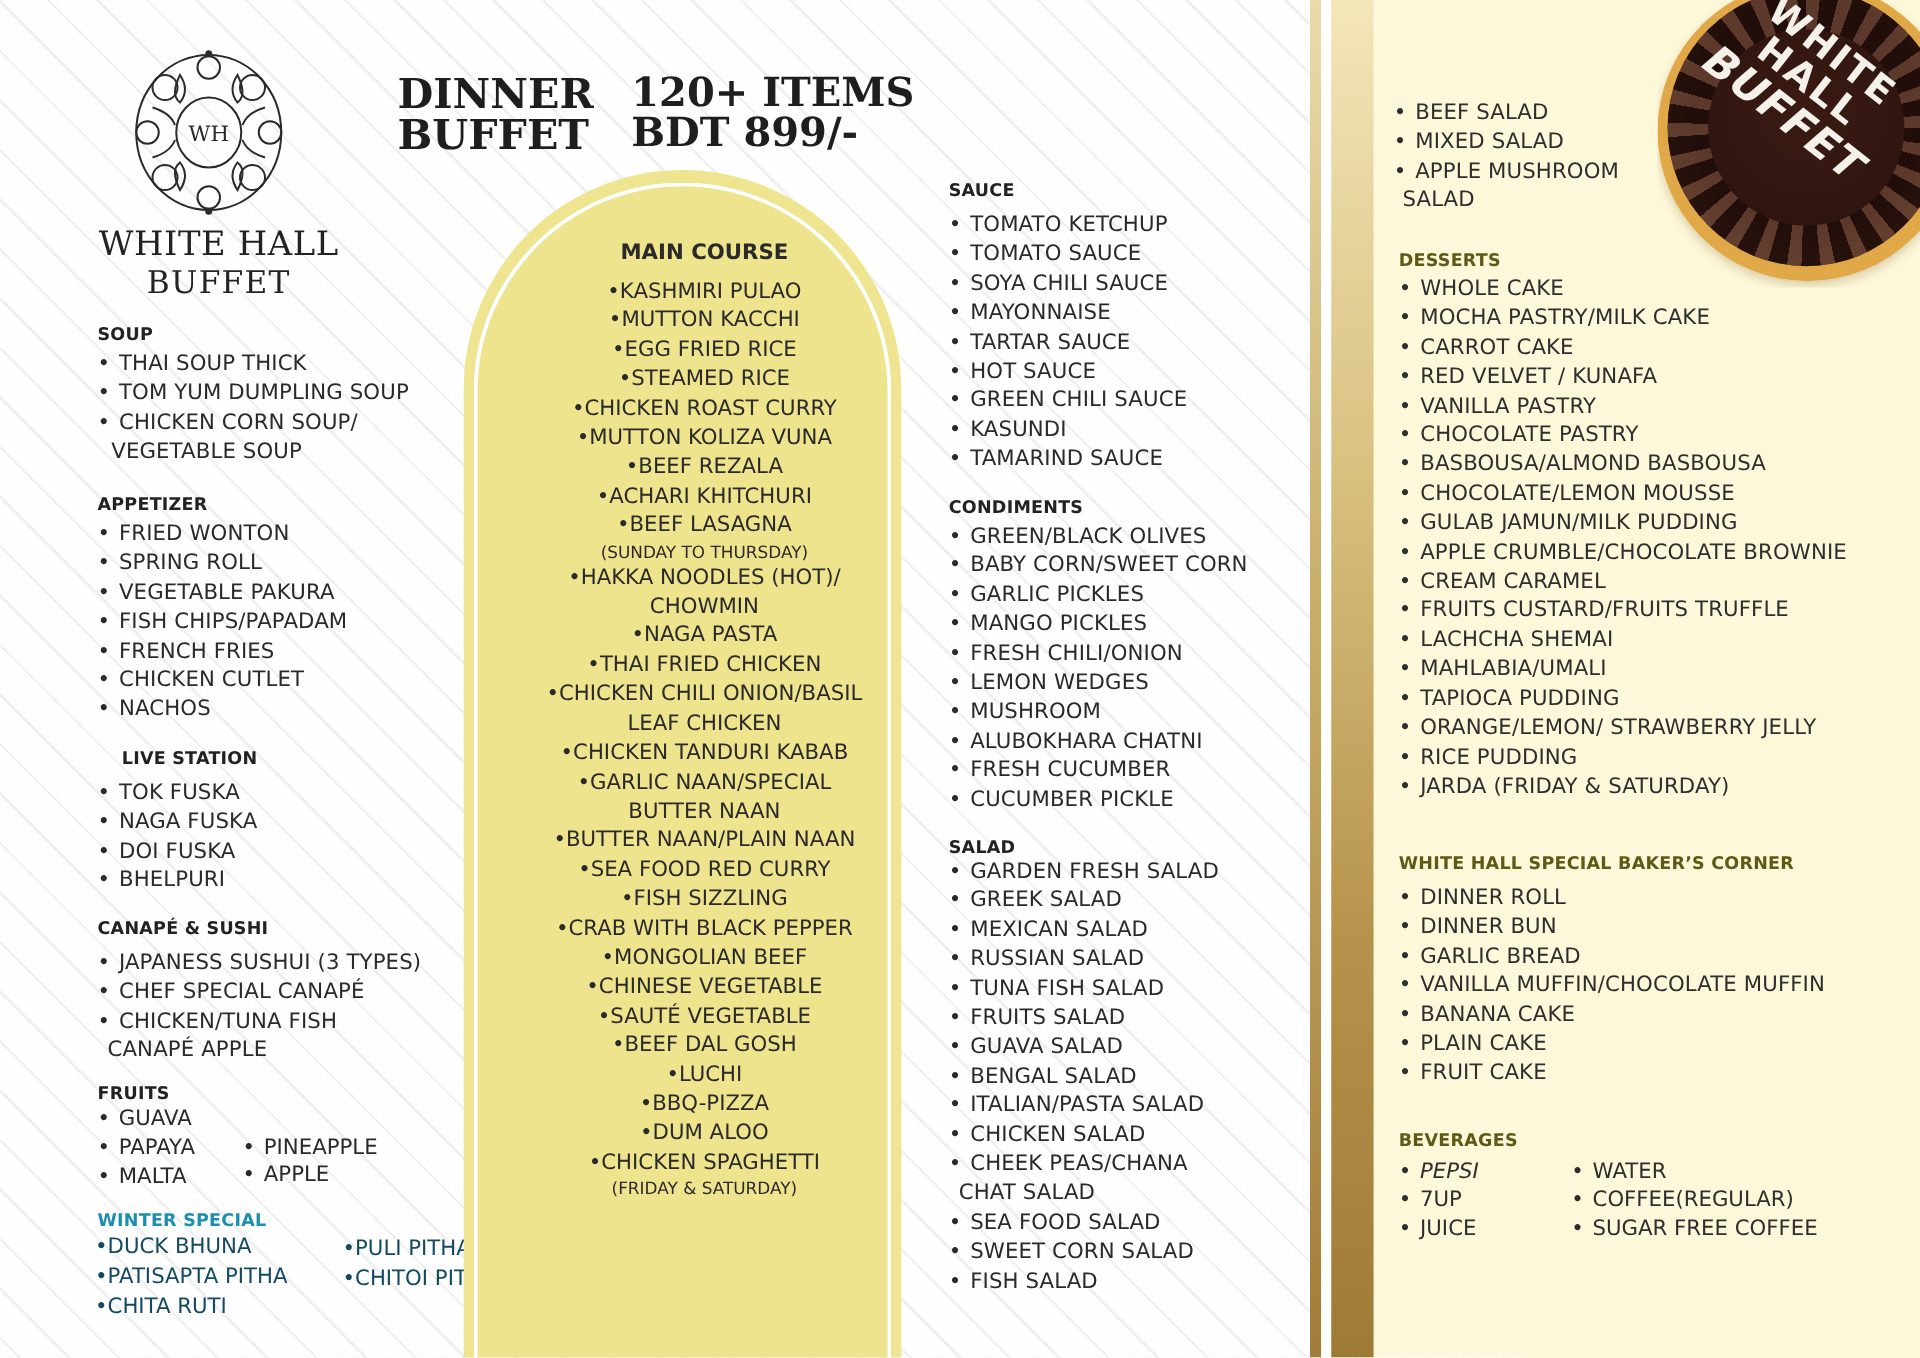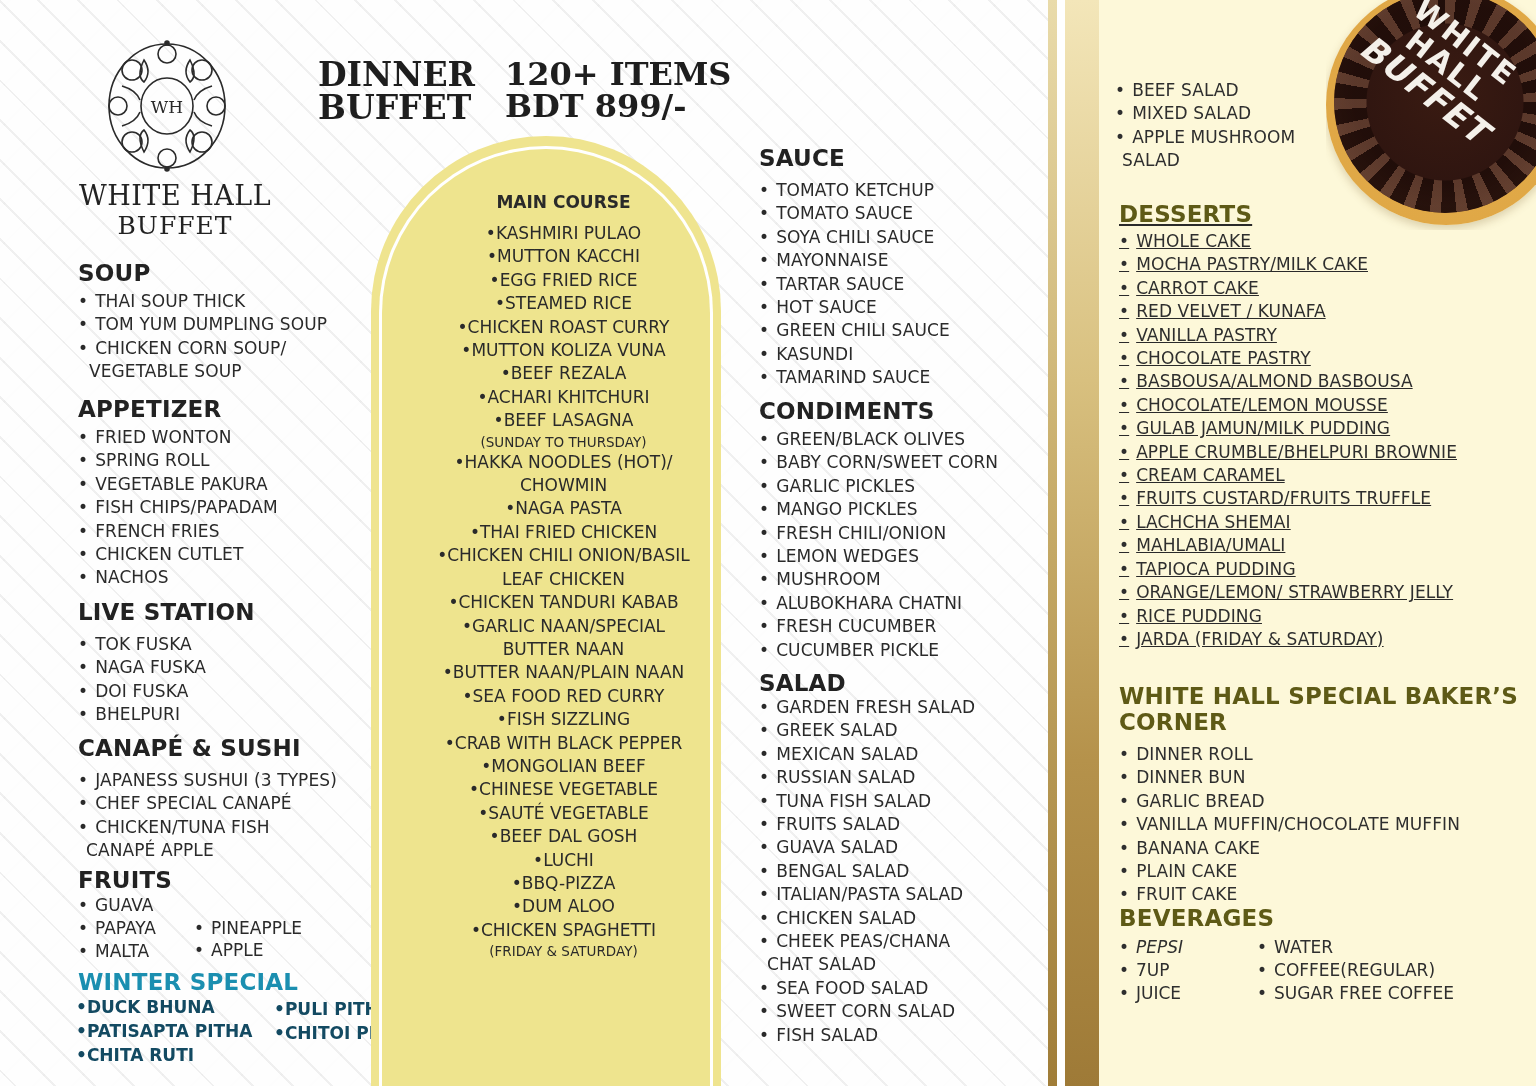--- a/index.html
+++ b/index.html
@@ -24,42 +24,42 @@
 
   
   .headline { position: absolute; top: 58px; font-family: "DejaVu Serif", serif; font-weight: bold;
     color: #1e1e1e; line-height: 1.0; }
   .headline.h-left { left: 318px; font-size: 33px; }
   .headline.h-right { left: 505px; font-size: 32px; }
   .headline span { display: block; }
 
   
   .section { position: absolute; }
-  .section h3 { font-family: "DejaVu Sans", sans-serif; font-weight: bold; font-size: 23px; color: #222; margin-bottom: 4px; letter-spacing: 0.2px; }
+  .section h3 { font-family: "DejaVu Sans", sans-serif; font-weight: bold; font-size: 14px; color: #222; margin-bottom: 4px; letter-spacing: 0.2px; }
   .section ul { list-style: none; }
   .section li { font-size: 17px; line-height: 23.4px; color: #2a2a2a; white-space: nowrap; letter-spacing: 0.1px; }
   .section li::before { content: "\2022"; margin-right: 7px; }
   .section li.cont::before { content: ""; margin-right: 11px; }
 
   
   .pill-outer { position: absolute; left: 371px; top: 136px; width: 350px; height: 950px;
     border-radius: 175px 175px 0 0; background: #efe48f; }
   .pill-inner { position: absolute; left: 379px; top: 146px; width: 334px; height: 940px;
     border-radius: 167px 167px 0 0; border: 3px solid #ffffff; border-bottom: none; background: #eee48e; }
   .main-course { position: absolute; left: 382px; top: 192px; width: 328px; text-align: center; padding-left: 35px; }
   .main-course h3 { font-weight: bold; font-size: 17px; color: #2a2a2a; margin-bottom: 10px; }
   .main-course ul { list-style: none; }
   .main-course li { font-size: 17px; line-height: 23.4px; color: #2a2a2a; white-space: nowrap; }
   .main-course li .b::before { content: "\2022 "; }
   .main-course li.note { font-size: 13.5px; line-height: 18px; }
 
   
   .winter h3 { color: #1b8fb0; }
   .winter-grid { position: relative; width: 360px; height: 72px; }
-  .winter-grid .w { position: absolute; font-weight: bold; font-size: 17px; color: #134a62; white-space: nowrap; }
+  .winter-grid .w { position: absolute; font-weight: normal; font-size: 17px; color: #134a62; white-space: nowrap; }
   .winter-grid .w::before { content: "\2022 "; }
 
   
   .gold-thin { position: absolute; left: 1048px; top: 0; width: 9px; height: 1086px;
     background: linear-gradient(180deg, #e9dbaa 0%, #c8ad6a 45%, #a07d38 100%); }
   .white-gap { position: absolute; left: 1057px; top: 0; width: 8px; height: 1086px; background: #ffffff; }
   .gold-thick { position: absolute; left: 1065px; top: 0; width: 34px; height: 1086px;
     background: linear-gradient(180deg, #f3e6b9 0%, #d8c07f 35%, #b5924b 70%, #9e7a37 100%); }
 
   
@@ -304,33 +304,33 @@
 
   <div class="section" style="left:16px; top:79px;">
     <ul>
       <li>BEEF SALAD</li>
       <li>MIXED SALAD</li>
       <li>APPLE MUSHROOM</li>
       <li class="cont" style="margin-left:-4px;">SALAD</li>
     </ul>
   </div>
 
-  <div class="section" style="left:20px; top:201px;text-decoration:underline;">
+  <div class="section" style="left:20px; top:201px;">
     <h3 style="margin-bottom:3px;">DESSERTS</h3>
     <ul>
       <li>WHOLE CAKE</li>
       <li>MOCHA PASTRY/MILK CAKE</li>
       <li>CARROT CAKE</li>
       <li>RED VELVET / KUNAFA</li>
       <li>VANILLA PASTRY</li>
       <li>CHOCOLATE PASTRY</li>
       <li>BASBOUSA/ALMOND BASBOUSA</li>
       <li>CHOCOLATE/LEMON MOUSSE</li>
       <li>GULAB JAMUN/MILK PUDDING</li>
-      <li>APPLE CRUMBLE/BHELPURI BROWNIE</li>
+      <li>APPLE CRUMBLE/CHOCOLATE BROWNIE</li>
       <li>CREAM CARAMEL</li>
       <li>FRUITS CUSTARD/FRUITS TRUFFLE</li>
       <li>LACHCHA SHEMAI</li>
       <li>MAHLABIA/UMALI</li>
       <li>TAPIOCA PUDDING</li>
       <li>ORANGE/LEMON/ STRAWBERRY JELLY</li>
       <li>RICE PUDDING</li>
       <li>JARDA (FRIDAY &amp; SATURDAY)</li>
     </ul>
   </div>

